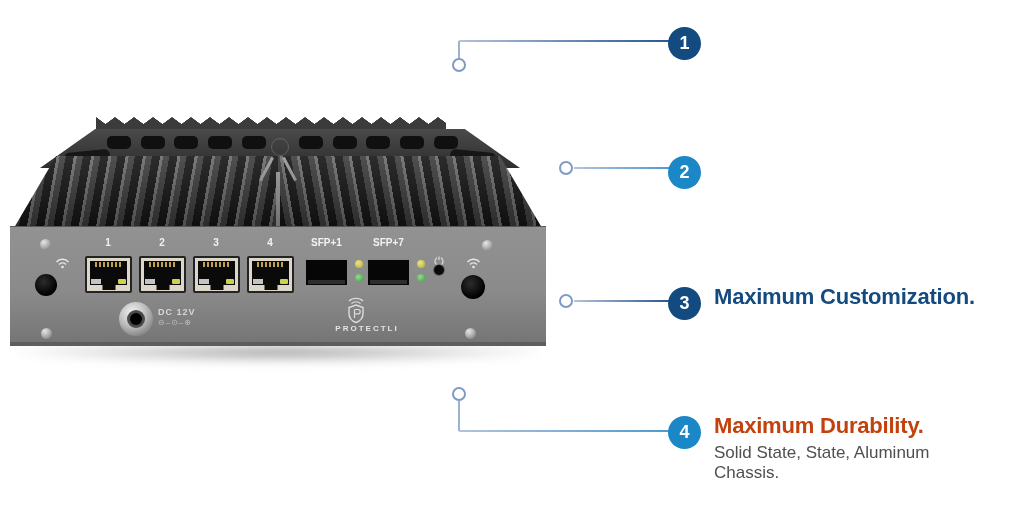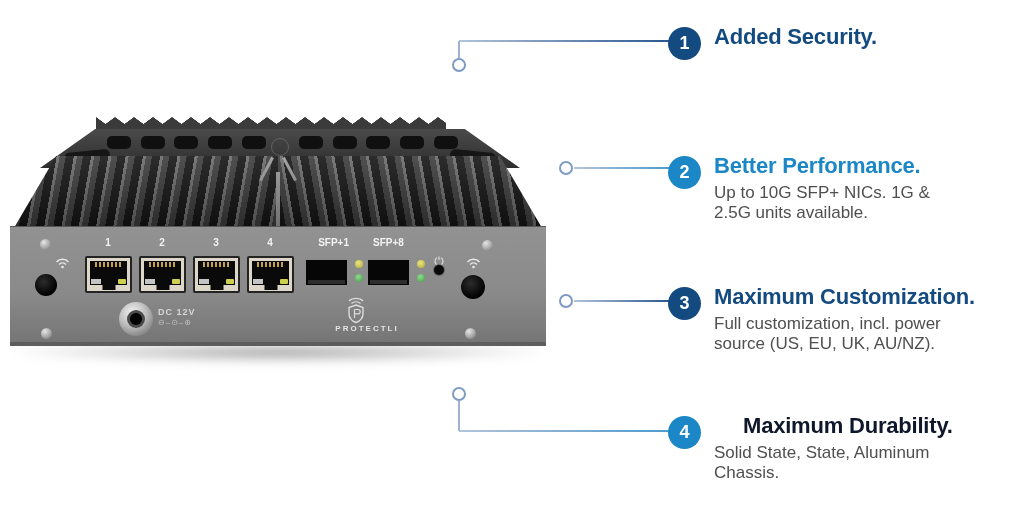--- a/index.html
+++ b/index.html
@@ -176,22 +176,22 @@
           <div class="led"></div>
       </div>
       <div class="rj45" style="left:237px;">
         <div class="cav"></div>
           <div class="pins"></div>
           <div class="notch"></div>
           <div class="tag"></div>
           <div class="led"></div>
       </div>
 
-      <div class="sfplabel" style="left:294px;text-align:right;">SFP+1</div>
-      <div class="sfplabel" style="left:356px;">SFP+8</div>
+      <div class="sfplabel" style="left:294px;">SFP+1</div>
+      <div class="sfplabel" style="left:356px;">SFP+7</div>
       <div class="sfp" style="left:294px;"></div>
       <div class="sfp" style="left:356px;"></div>
       <div class="led-dot led-y" style="left:345px; top:33px;"></div>
       <div class="led-dot led-g" style="left:345px; top:47px;"></div>
       <div class="led-dot led-y" style="left:407px; top:33px;"></div>
       <div class="led-dot led-g" style="left:407px; top:47px;"></div>
 
       <div style="position:absolute; left:424px; top:25px;">
         <svg width="10" height="10" viewBox="0 0 10 10">
             <path d="M3.1 1.8 A 4 4 0 1 0 6.9 1.8" stroke="#d8d8d8" fill="none" stroke-width="1.2"></path>
@@ -242,41 +242,35 @@
   </div>
   <div>
     <div class="ring" style="left:452px; top:387px;"></div>
     <div class="vline line-plain" style="left:458px; top:401px; height:30px;"></div>
     <div class="hline line-blue" style="left:459px; top:430px; width:210px;"></div>
   </div>
 
   <div class="feature" style="top:24px;">
     <div class="num" style="background-color: rgb(19, 74, 128);">1</div>
     <div>
-      <div class="ftitle" style="color: rgb(19, 74, 128);">Added Security.</div>
     </div>
   </div>
 
   <div class="feature" style="top:153px;">
     <div class="num" style="background-color: rgb(27, 135, 198);">2</div>
-    <div>
-      <div class="ftitle" style="color: rgb(27, 135, 198);">Better Performance.</div>
-      <div class="fdesc">Up to 10G SFP+ NICs. 1G &amp; 2.5G units available.</div>
-    </div>
   </div>
 
   <div class="feature" style="top:284px;">
     <div class="num" style="background-color: rgb(19, 74, 128);">3</div>
     <div>
       <div class="ftitle" style="color: rgb(19, 74, 128);">Maximum Customization.</div>
-      <div class="fdesc">Full customization, incl. power source (US, EU, UK, AU/NZ).</div>
     </div>
   </div>
 
   <div class="feature" style="top:413px;">
     <div class="num" style="background-color: rgb(27, 135, 198);">4</div>
     <div>
-      <div class="ftitle" style="color: #0f172a; margin-left: 29px;">Maximum Durability.</div>
+      <div class="ftitle" style="color: #c2410c;">Maximum Durability.</div>
       <div class="fdesc">Solid State, State, Aluminum Chassis.</div>
     </div>
   </div>
 
 </div>
 
 </body></html>

